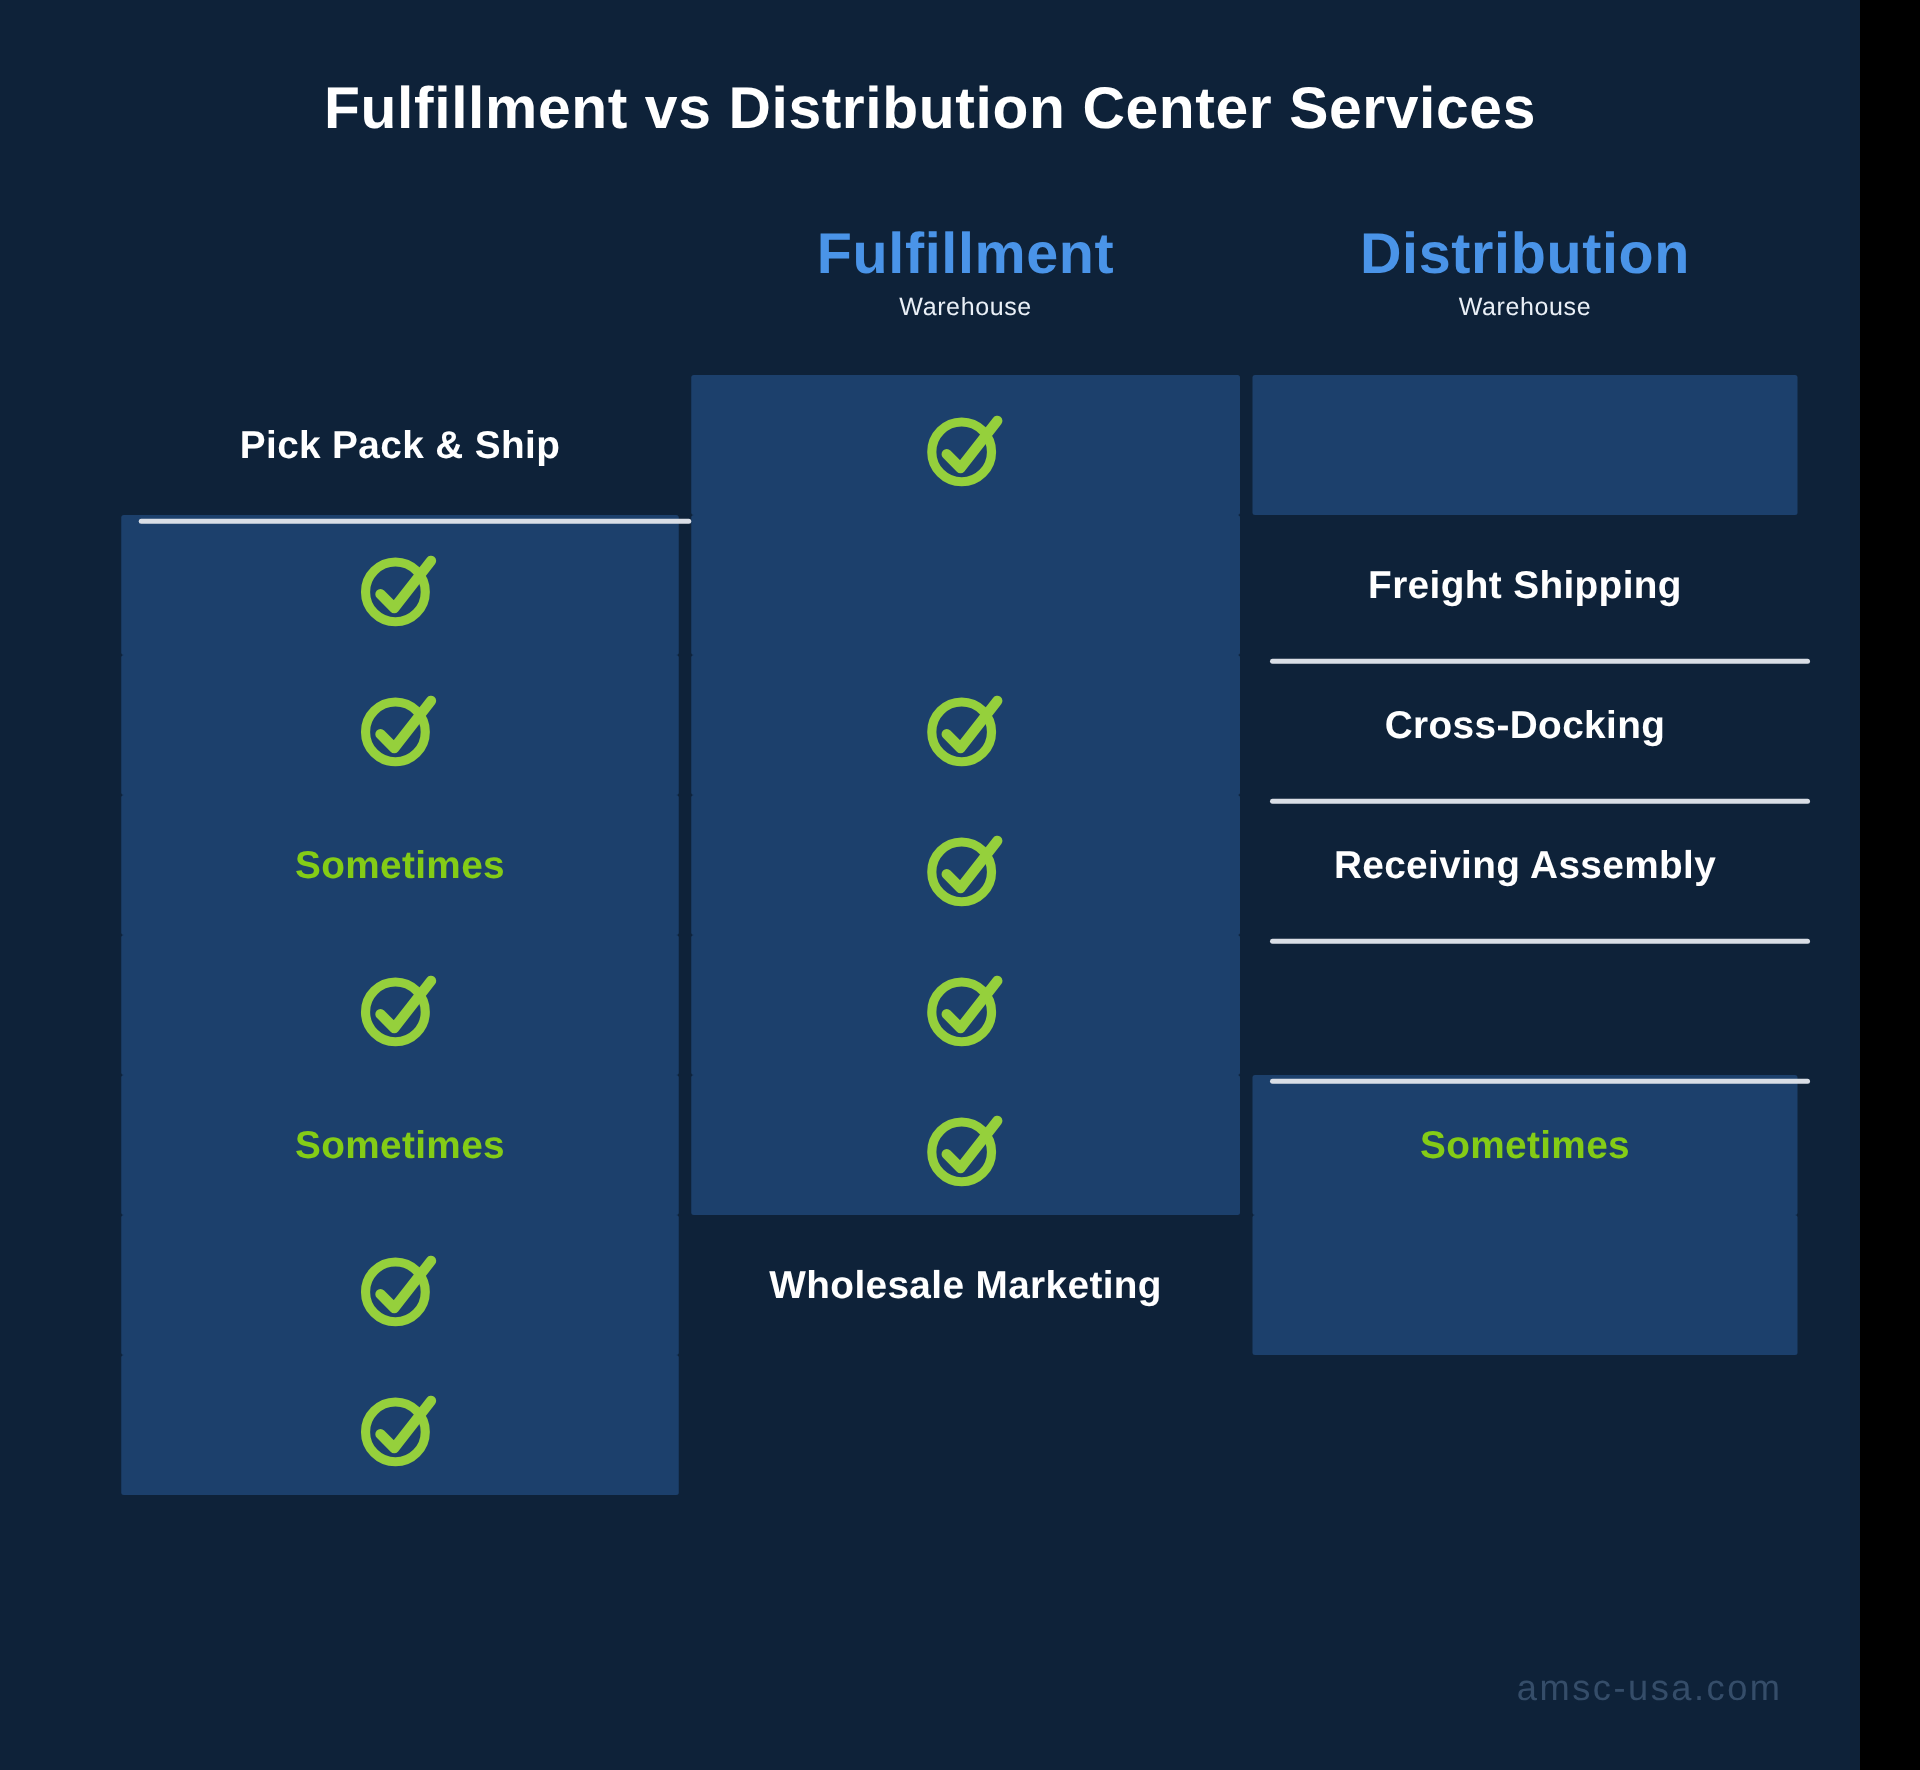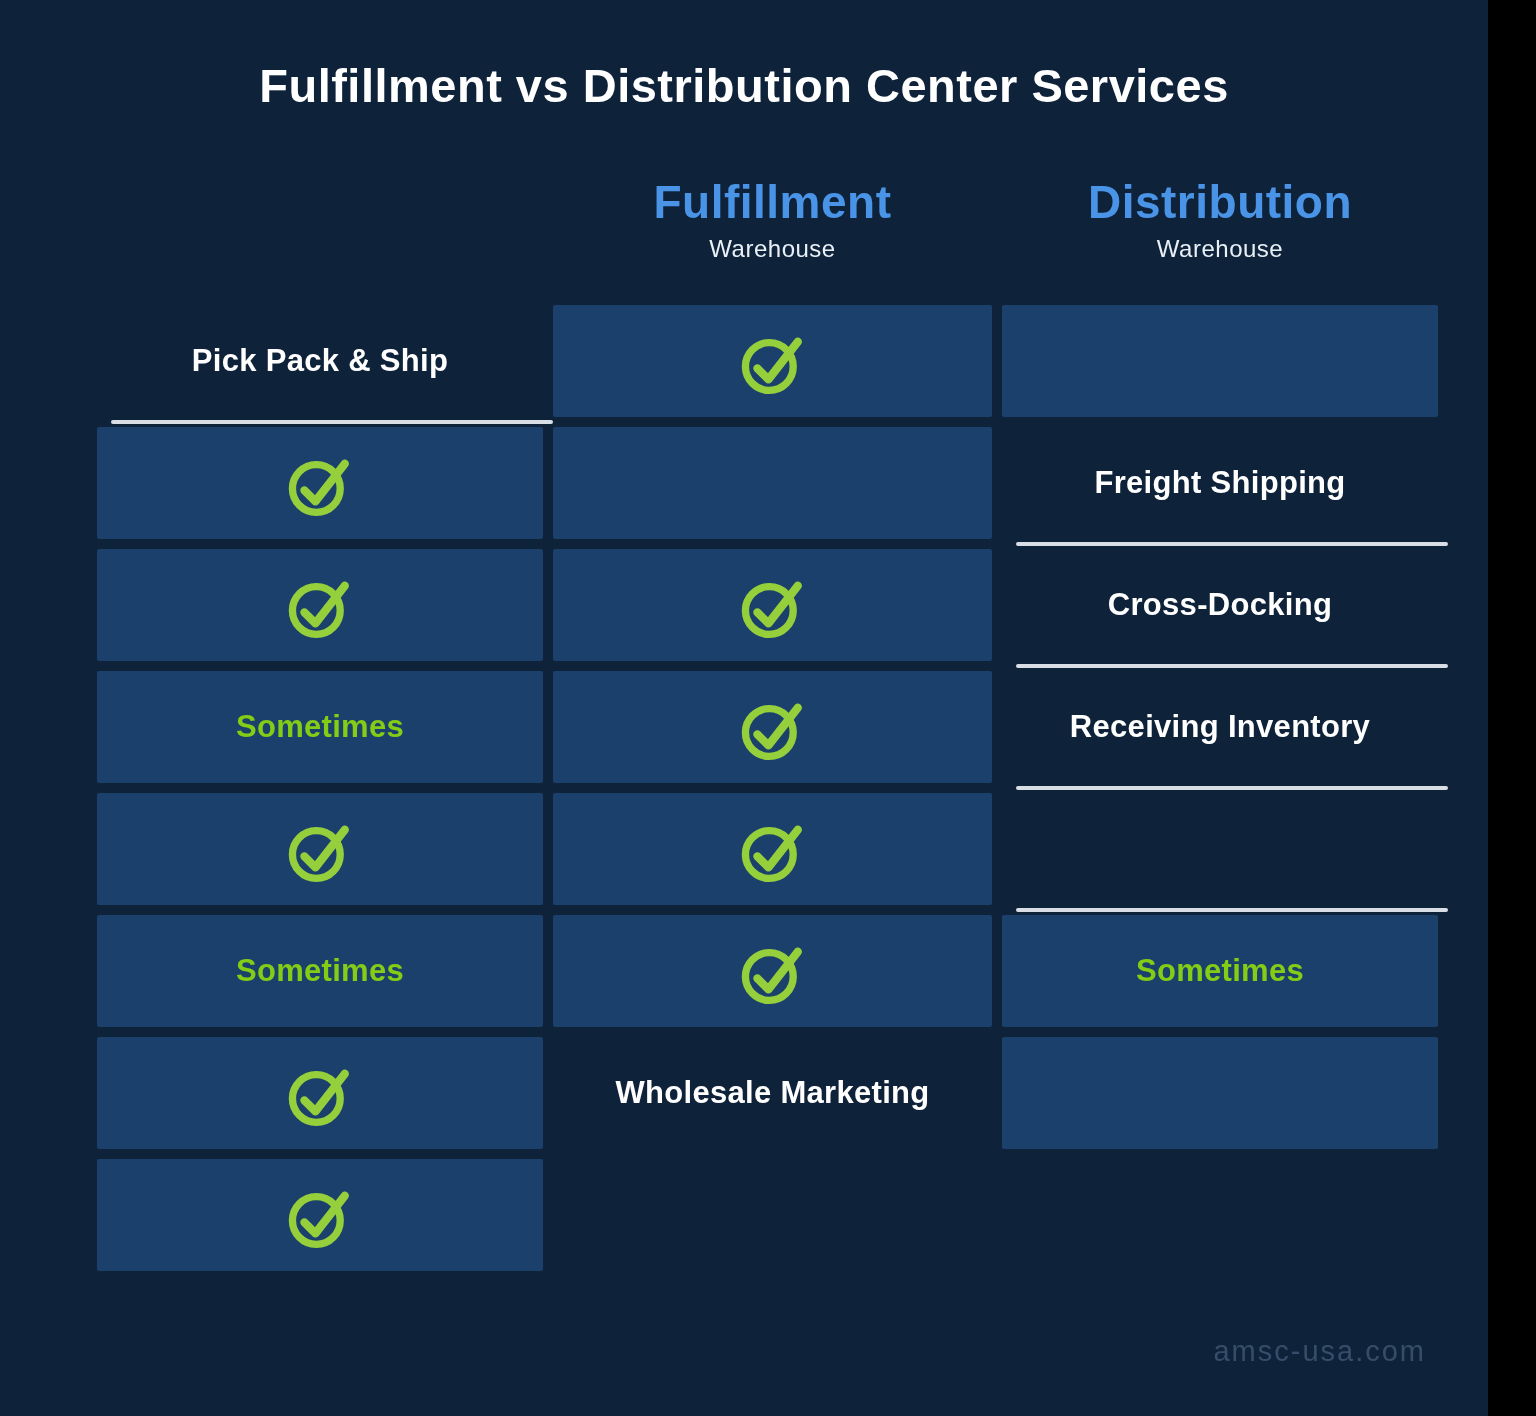--- a/index.html
+++ b/index.html
@@ -48,28 +48,27 @@
     justify-content:flex-start;
   }
   .head-title{
     font-size:46px;
     font-weight:700;
     color:var(--blue);
     letter-spacing:0.5px;
   }
   .head-sub{
     margin-top:6px;
-    font-size:24px;
+    font-size:20px;
     font-weight:400;
     color:var(--sub);
     letter-spacing:0.5px;
   }
   .body-grid{
     grid-auto-rows:112px;
-    row-gap:10px;
   }
   .row-label{
     position:relative;
     display:flex;
     align-items:center;
     justify-content:center;
   }
   .row-label-text{
     font-size:31px;
     font-weight:700;
@@ -196,21 +195,21 @@
   <div class="cell">
           <span class="check-wrap">
             <svg class="check-svg" viewBox="0 0 74 78" aria-hidden="true">
               <circle cx="33" cy="45" r="26"></circle>
               <path d="M20 47 L32 59 L64 18"></path>
             </svg>
           </span>
         </div>
 
   <div class="row-label">
-    <span class="row-label-text">Receiving Inventory</span>
+    <span class="row-label-text">Receiving Assembly</span>
   <i class="sep"></i>
         </div>
   <div class="cell">
           <span class="check-wrap">
             <svg class="check-svg" viewBox="0 0 74 78" aria-hidden="true">
               <circle cx="33" cy="45" r="26"></circle>
               <path d="M20 47 L32 59 L64 18"></path>
             </svg>
           </span>
         </div>

